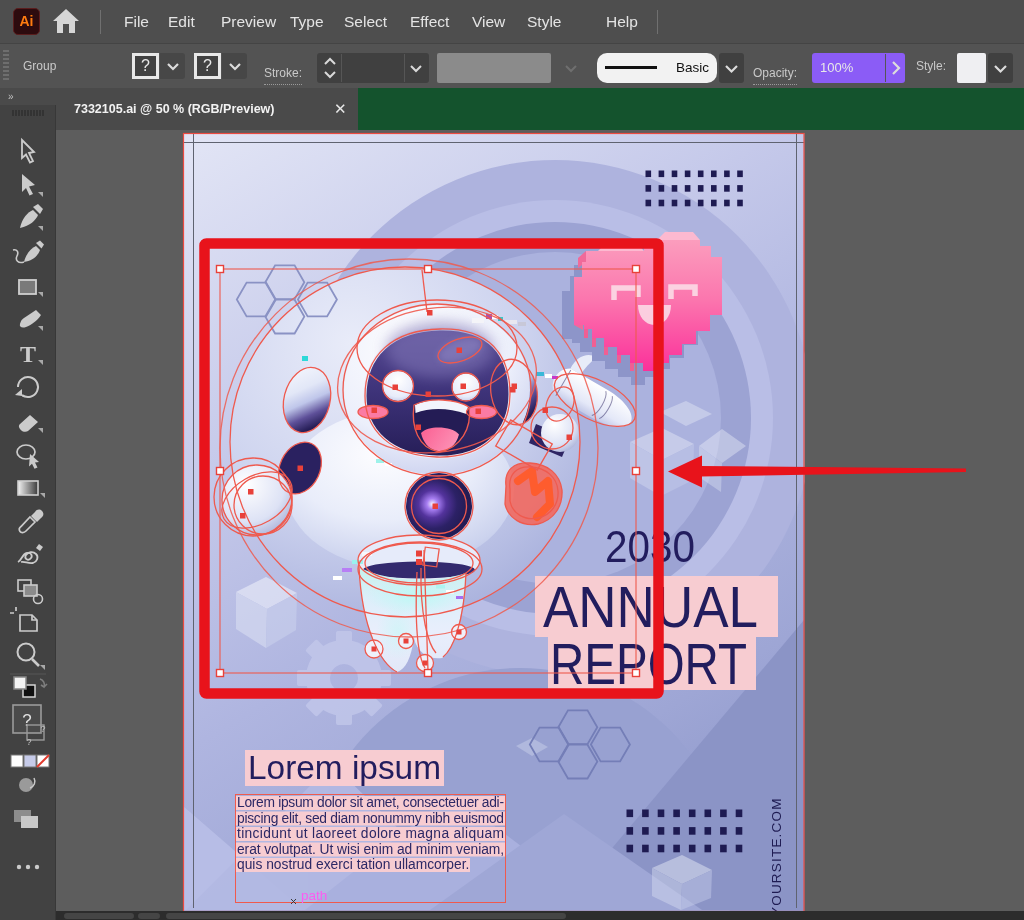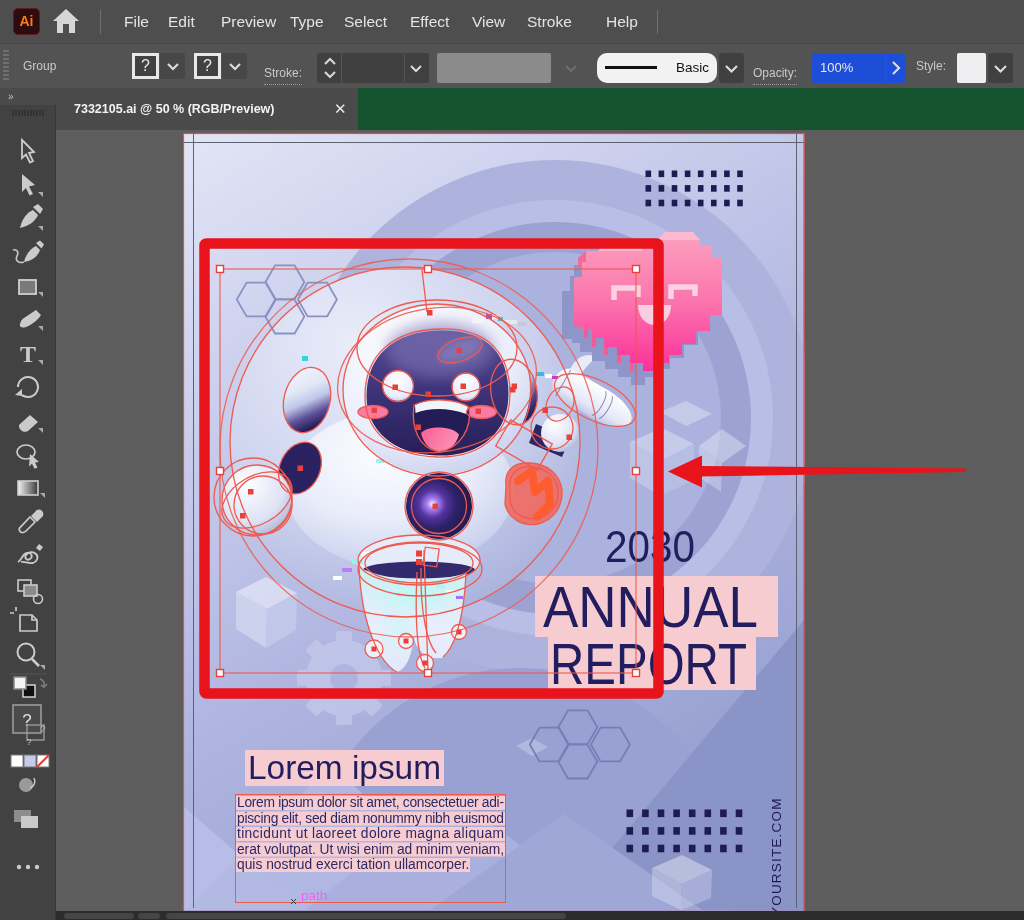--- a/index.html
+++ b/index.html
@@ -12,21 +12,21 @@
   .msep{position:absolute;top:10px;width:1px;height:24px;background:#707070;}
   .menuitem{position:absolute;top:0;height:43px;line-height:43px;color:#e4e4e4;font-size:15.5px;}
   .controlbar{position:absolute;left:0;top:43px;width:1024px;height:45px;background:#535353;border-top:1px solid #444;box-sizing:border-box;}
   .cgrip{position:absolute;left:3px;top:6px;width:6px;height:32px;
     background:repeating-linear-gradient(to bottom,#6e6e6e 0 2px,#535353 2px 4px);}
   .clabel{position:absolute;top:0;height:45px;line-height:45px;color:#c9c9c9;font-size:12px;}
   .dotted{border-bottom:1px dotted #9a9a9a;line-height:normal;top:14px;height:18px;margin-top:8px;}
   .qbox{position:absolute;top:9px;width:21px;height:20px;background:#414141;border:3px solid #e8e8e8;
     color:#e8e8e8;font-size:16px;text-align:center;line-height:20px;}
   .chev{position:absolute;top:9px;width:22px;height:30px;}
-  .darkfield{position:absolute;top:9px;height:30px;background:#1d4ed8;border-radius:3px;color:#e8e8e8;
+  .darkfield{position:absolute;top:9px;height:30px;background:#8b5cf6;border-radius:3px;color:#e8e8e8;
     font-size:13px;line-height:30px;}
   .tabbar{position:absolute;left:56px;top:88px;width:968px;height:42px;background:#14532d;}
   .tab{position:absolute;left:0;top:0;width:302px;height:42px;background:#4a4a4a;color:#f2f2f2;
     font-size:12.5px;font-weight:bold;line-height:42px;}
   .toolbar{position:absolute;left:0;top:88px;width:56px;height:832px;background:#424242;border-right:1px solid #383838;box-sizing:border-box;}
   .tbhead{position:absolute;left:0;top:0;width:56px;height:17px;background:#4a4a4a;color:#c2c2c2;
     font-size:10px;line-height:17px;padding-left:8px;box-sizing:border-box;letter-spacing:1px;}
   .canvasarea{position:absolute;left:56px;top:130px;width:968px;height:781px;background:#5d5d5d;}
   .bottomstrip{position:absolute;left:56px;top:911px;width:968px;height:9px;background:#2c2c2c;}
   .thumb{position:absolute;top:2px;height:6px;background:#454545;border-radius:3px;}
@@ -39,21 +39,21 @@
       <path d="M14 1 L27 13 L23 13 L23 25 L17 25 L17 16 L11 16 L11 25 L5 25 L5 13 L1 13 Z" fill="#d6d6d6"></path>
     </svg>
   <div class="msep" style="left:100px"></div>
   <div class="menuitem" style="left:124px">File</div>
   <div class="menuitem" style="left:168px">Edit</div>
   <div class="menuitem" style="left:221px">Preview</div>
   <div class="menuitem" style="left:290px">Type</div>
   <div class="menuitem" style="left:344px">Select</div>
   <div class="menuitem" style="left:410px">Effect</div>
   <div class="menuitem" style="left:472px">View</div>
-  <div class="menuitem" style="left:527px">Stroke</div>
+  <div class="menuitem" style="left:527px">Style</div>
   <div class="menuitem" style="left:606px">Help</div>
   <div class="msep" style="left:657px"></div>
 </div>
 <div class="controlbar">
   <div class="cgrip"></div>
   <div class="clabel" style="left:23px">Group</div>
   <div class="qbox" style="left:132px">?</div>
   <div style="position:absolute;left:160px;top:9px;width:25px;height:26px;background:#474747;border-radius:0 3px 3px 0;"></div>
   <svg class="chev" style="left:161px;width:24px;height:26px;top:9px;" viewBox="0 0 24 26">
       <path d="M7 11 L12 16 L17 11" stroke="#dcdcdc" stroke-width="2.2" fill="none"></path>

